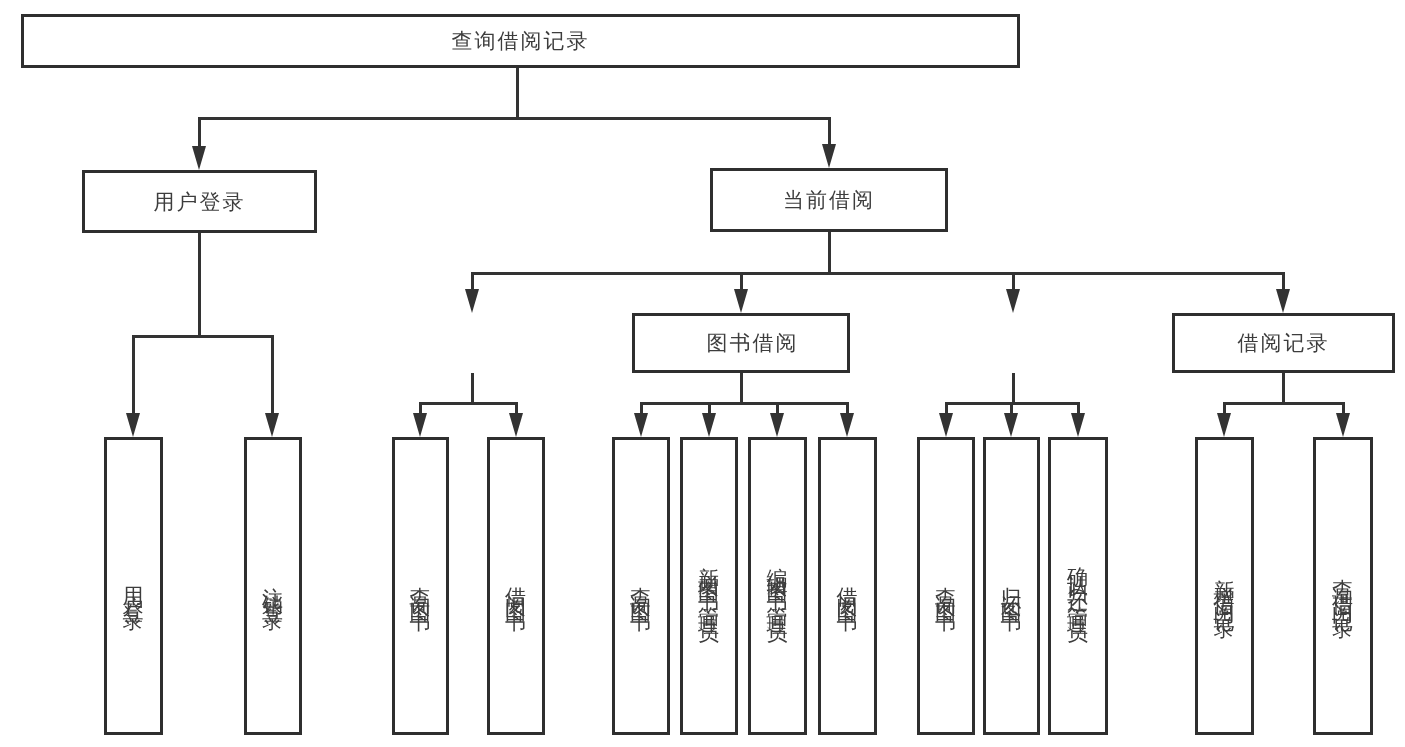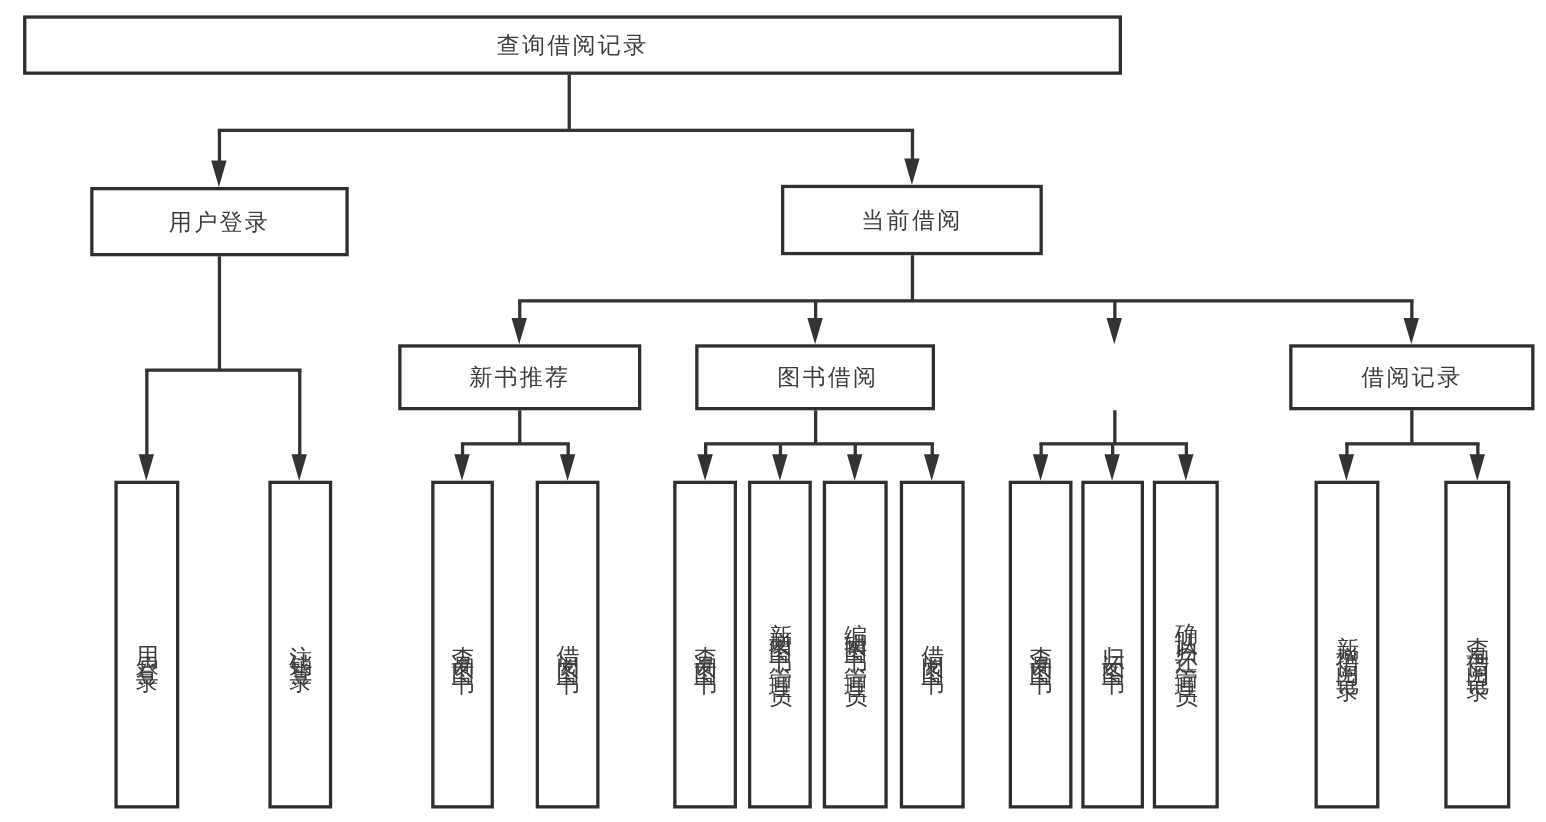--- a/index.html
+++ b/index.html
@@ -69,23 +69,20 @@
     <span class="hlabel">查询借阅记录</span>
   </div>
 
   <div class="box" style="left:82px; top:170px; width:235px; height:63px;">
     <span class="hlabel">用户登录</span>
   </div>
   <div class="box" style="left:710px; top:168px; width:238px; height:64px;">
     <span class="hlabel">当前借阅</span>
   </div>
 
-  <div class="box" style="left:362px; top:313px; width:221px; height:60px;">
-    <span class="hlabel">新书推荐</span>
-  </div>
   <div class="box" style="left:632px; top:313px; width:218px; height:60px;padding-left:23px;">
     <span class="hlabel">图书借阅</span>
   </div>
   <div class="box" style="left:1172px; top:313px; width:223px; height:60px;">
     <span class="hlabel">借阅记录</span>
   </div>
 
   <div class="box" style="left:104px; top:437px; width:59px; height:298px;">
     <span class="vtext">用户登录</span>
   </div>

